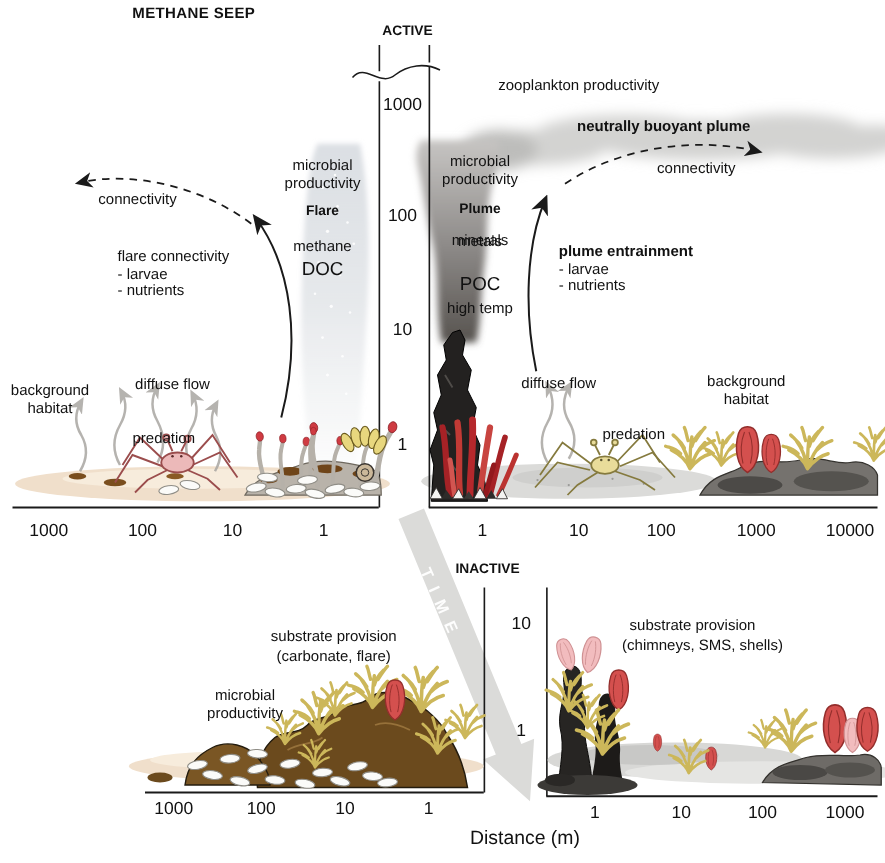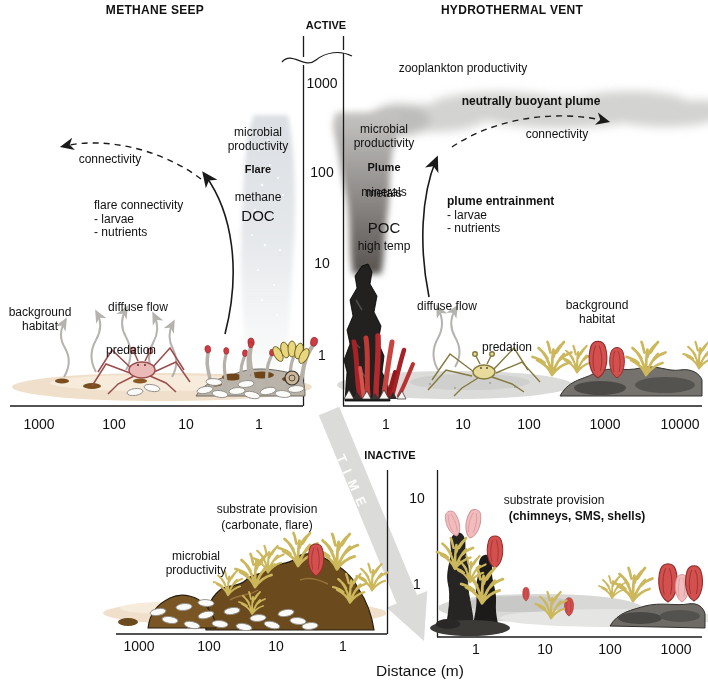--- a/index.html
+++ b/index.html
@@ -352,21 +352,20 @@
   </g>
   <g>
     <path d="M452,147 C498,116 560,110 606,121" stroke="#1a1a1a" stroke-width="1.4" fill="none" stroke-dasharray="6 5" marker-end="url(#arrB)"></path>
   </g>
   <g>
     <path d="M429,297 C419,248 421,196 436,160" stroke="#1a1a1a" stroke-width="1.6" fill="none" marker-end="url(#arrB)"></path>
   </g>
 </svg>
 
 <div class="lbl cap" style="left:55px;top:4px;width:200px;">METHANE SEEP</div>
-<div class="lbl cap" style="left:412px;top:4px;width:200px;">HYDROTHERMAL VENT</div>
 <div class="lbl b t13" style="left:276px;top:19px;width:100px;">ACTIVE</div>
 
 <div class="tick" style="left:294px;top:75px;width:56px;">1000</div>
 <div class="tick" style="left:294px;top:164px;width:56px;">100</div>
 <div class="tick" style="left:294px;top:255px;width:56px;">10</div>
 <div class="tick" style="left:294px;top:347px;width:56px;">1</div>
 
 <div class="lbl" style="left:68px;top:153px;width:84px;">connectivity</div>
 <div class="lbl la" style="left:94px;top:199px;width:120px;">flare connectivity</div>
 <div class="lbl la" style="left:94px;top:213px;width:120px;">- larvae</div>
@@ -419,21 +418,21 @@
 <div class="lbl" style="left:177px;top:519px;width:180px;">(carbonate, flare)</div>
 <div class="lbl" style="left:151px;top:550px;width:90px;">microbial</div>
 <div class="lbl" style="left:151px;top:564px;width:90px;">productivity</div>
 
 <div class="tick" style="left:109px;top:638px;width:60px;">1000</div>
 <div class="tick" style="left:179px;top:638px;width:60px;">100</div>
 <div class="tick" style="left:246px;top:638px;width:60px;">10</div>
 <div class="tick" style="left:313px;top:638px;width:60px;">1</div>
 
 <div class="lbl" style="left:459px;top:494px;width:190px;">substrate provision</div>
-<div class="lbl" style="left:482px;top:510px;width:190px;font-weight:bold;">(chimneys, SMS, shells)</div>
+<div class="lbl" style="left:467px;top:510px;width:190px;">(chimneys, SMS, shells)</div>
 
 <div class="tick" style="left:446px;top:641px;width:60px;">1</div>
 <div class="tick" style="left:515px;top:641px;width:60px;">10</div>
 <div class="tick" style="left:580px;top:641px;width:60px;">100</div>
 <div class="tick" style="left:646px;top:641px;width:60px;">1000</div>
 
 <div class="lbl t15" style="left:330px;top:662px;width:180px;font-size:15.5px;">Distance (m)</div>
 
 </div>
 

